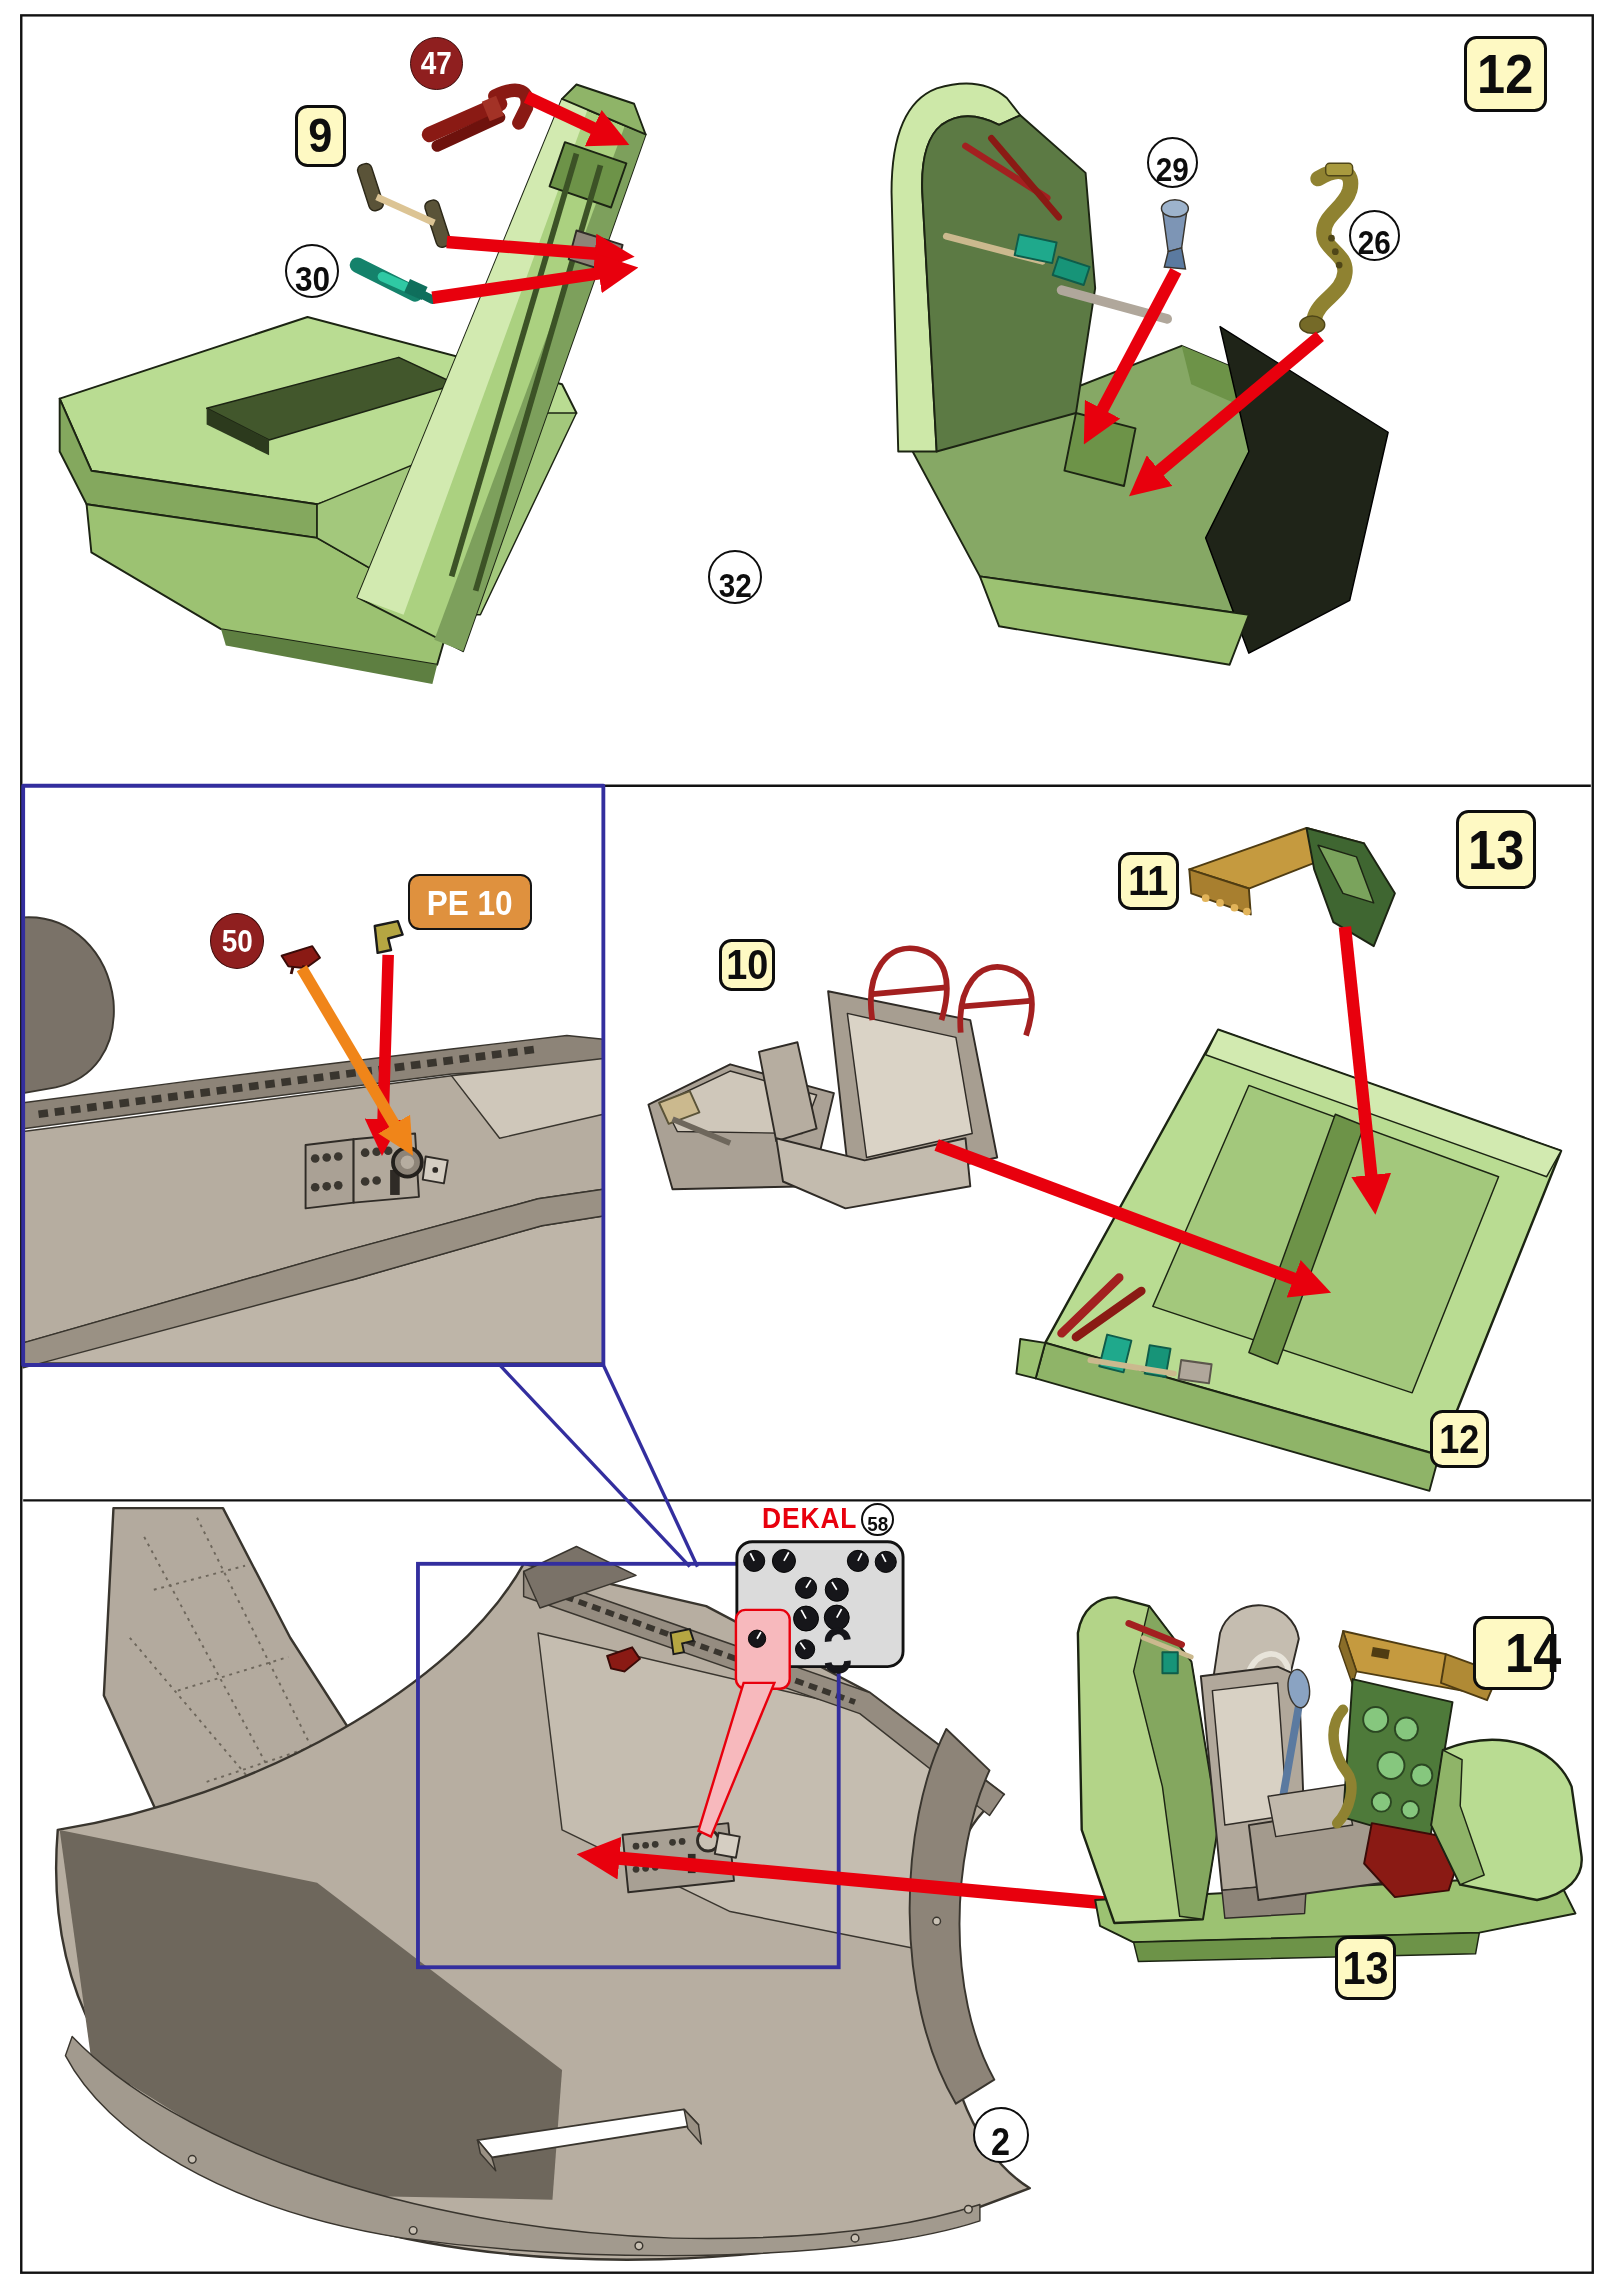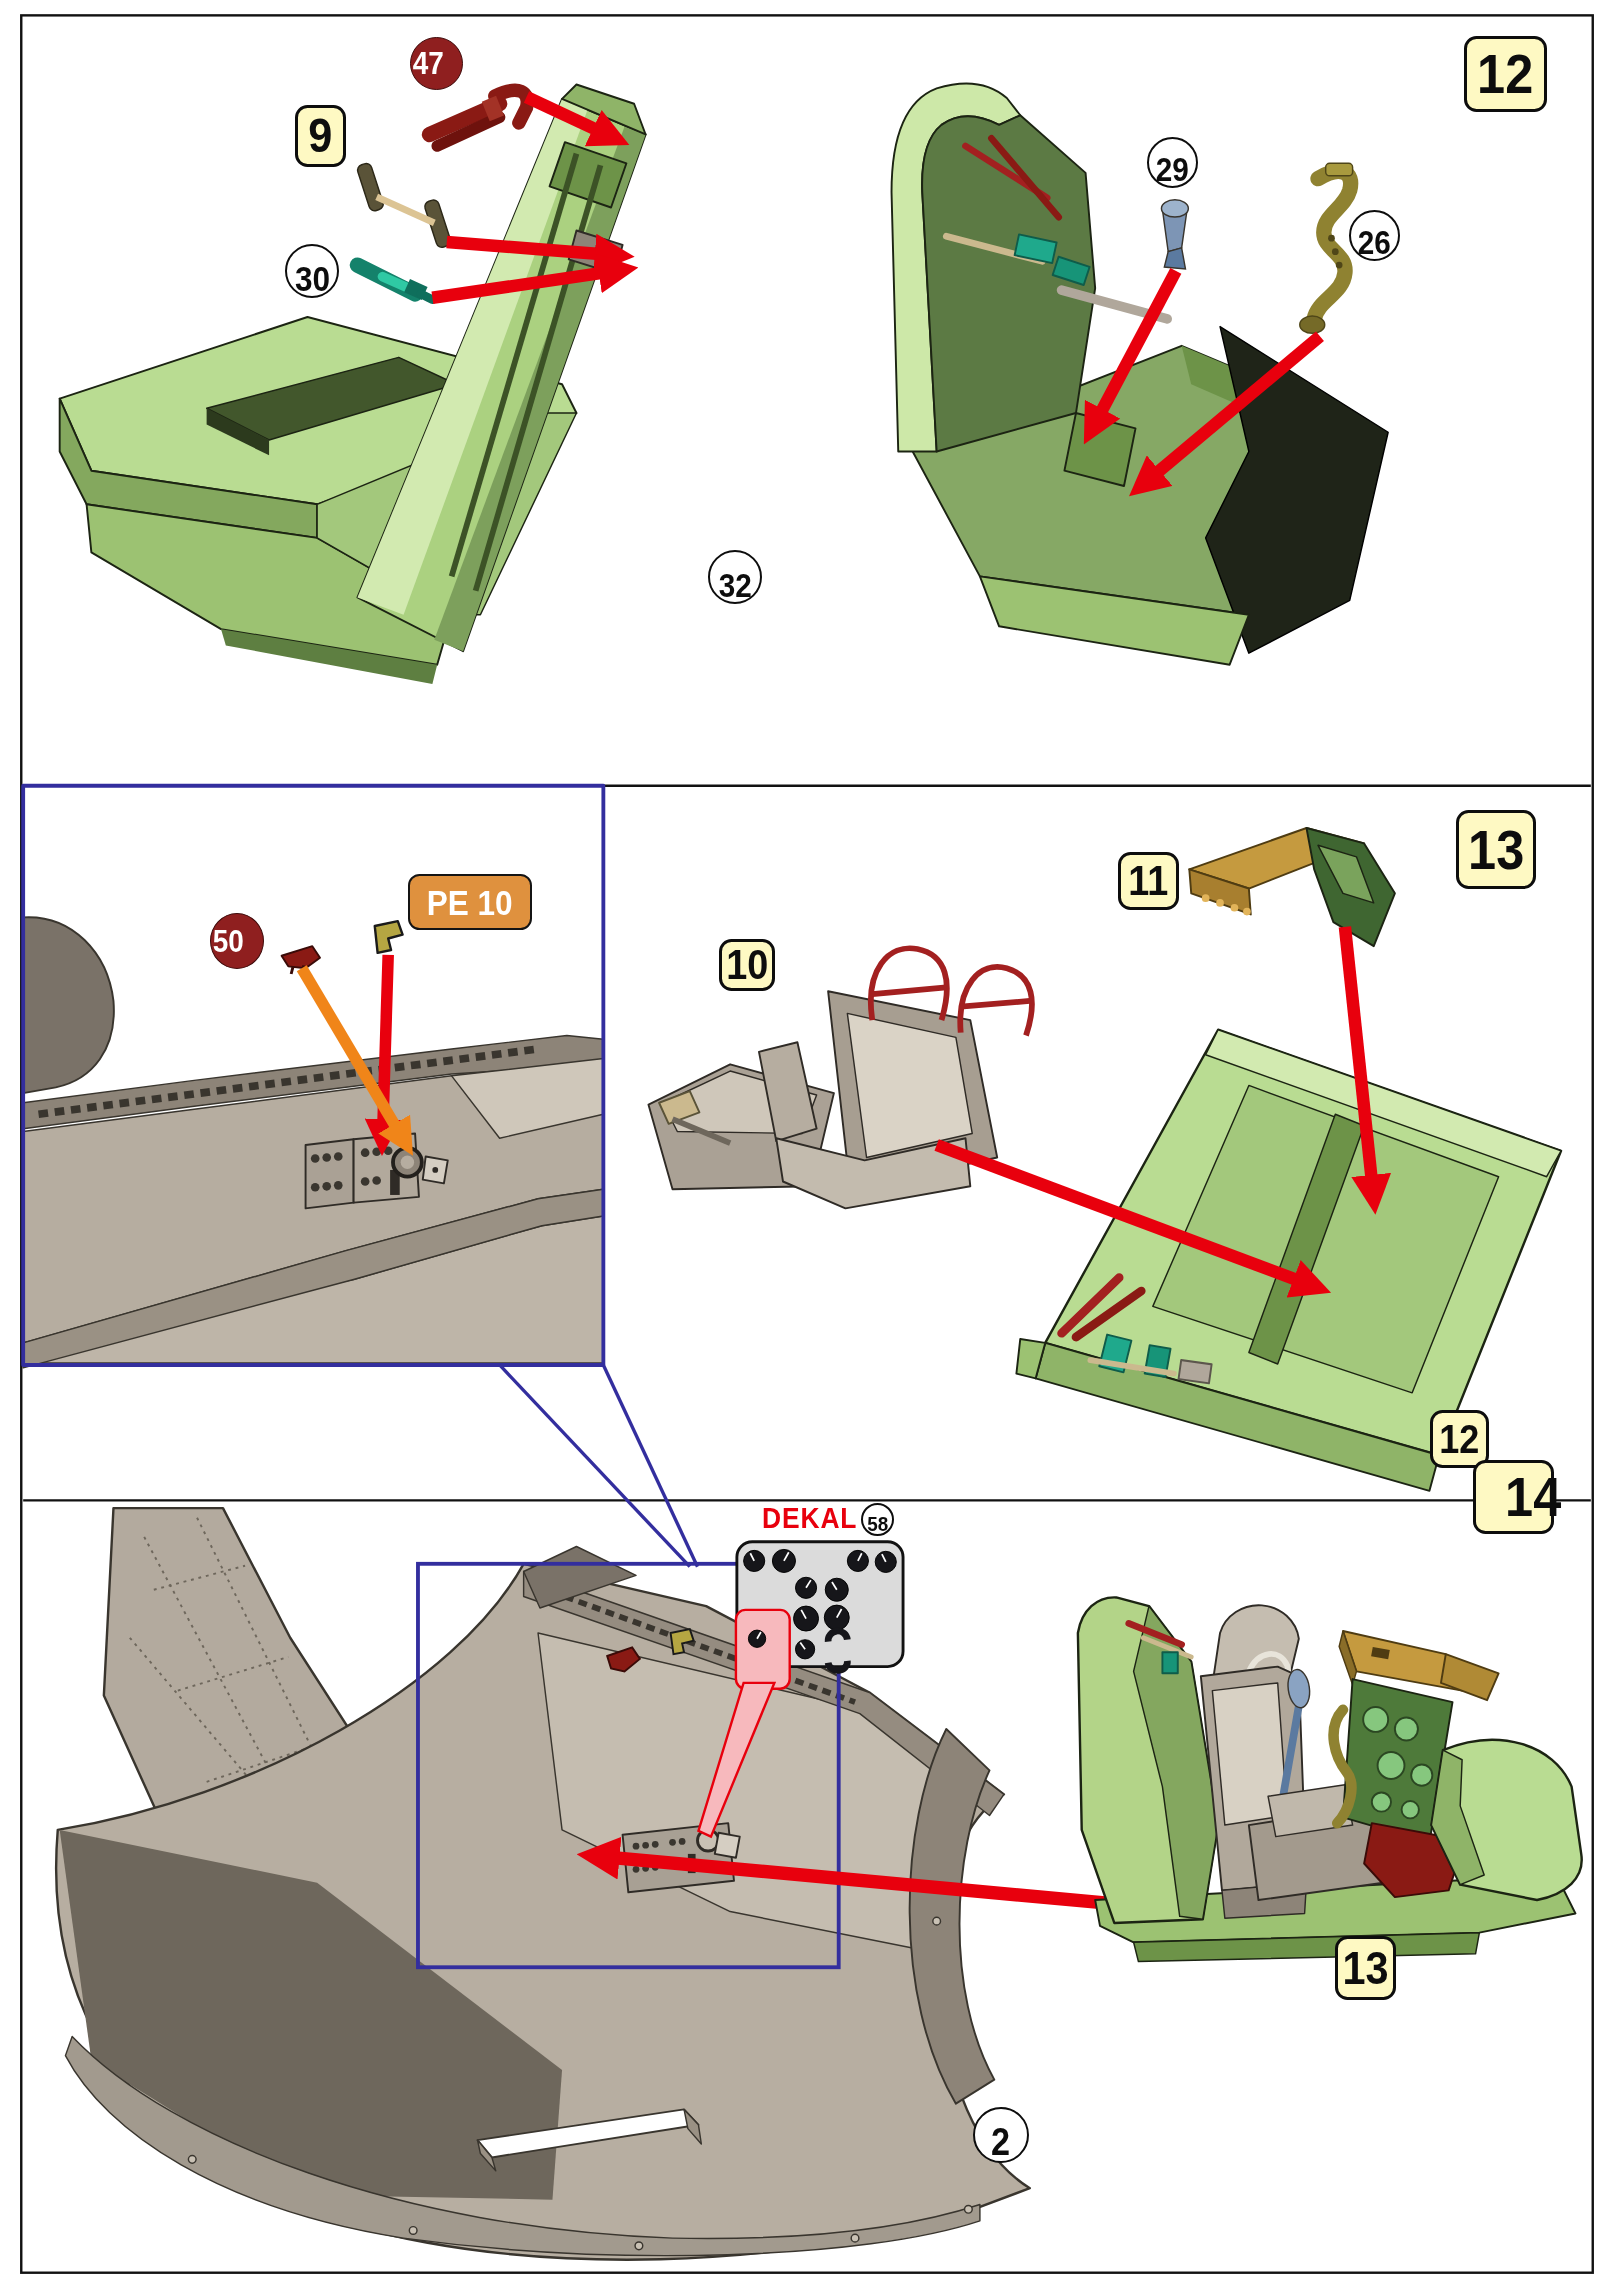--- a/index.html
+++ b/index.html
@@ -7,21 +7,21 @@
         font-family:"Liberation Sans",sans-serif;overflow:hidden;}
   .page svg{position:absolute;left:0;top:0;}
   .ovl{position:absolute;left:0;top:0;width:1614px;height:2290px;}
   .lbl{position:absolute;background:#fef9c3;border:3.8px solid #0d0d0d;border-radius:12.5px;
        display:flex;align-items:center;justify-content:center;font-weight:700;color:#0d0d0d;
        line-height:1;box-sizing:border-box;}
   .circ{position:absolute;background:#fff;border:2.9px solid #0d0d0d;border-radius:50%;
        display:flex;align-items:flex-end;justify-content:center;font-weight:700;color:#0d0d0d;
        line-height:1;box-sizing:border-box;}
   .circ-dark{position:absolute;background:#8f1f1f;border:1.9px solid #3f0c0c;border-radius:50%;
-       display:flex;align-items:center;font-weight:700;color:#ffffff;
+       display:flex;align-items:center;justify-content:center;font-weight:700;color:#ffffff;
        line-height:1;box-sizing:border-box;}
   .badge-pe{position:absolute;background:#df913e;border:2.9px solid #141414;border-radius:11.5px;
        display:flex;align-items:center;justify-content:center;font-weight:700;color:#ffffff;
        line-height:1;box-sizing:border-box;}
   .dekal{position:absolute;color:#e8000d;font-weight:700;line-height:1;
        transform:scaleX(.88);transform-origin:left center;letter-spacing:1px;}
   .num{transform:scaleX(.9);}
 </style>
 </head>
 <body>
@@ -442,21 +442,21 @@
   <div class="lbl" style="left:1430px;top:1410px;width:59px;height:58px;font-size:40px;">
     <span class="num">12</span>
       </div>
 
   <div class="dekal" style="left:762px;top:1503px;font-size:30px;">DEKAL</div>
 
   <div class="circ" style="left:861px;top:1503px;width:33px;height:33px;font-size:21px;border-width:2.4px;">
     <span class="num">58</span>
       </div>
 
-  <div class="lbl" style="left:1473px;top:1460px;width:81px;height:74px;font-size:56px;padding-left:40px;">
+  <div class="lbl" style="left:1473px;top:1616px;width:81px;height:74px;font-size:56px;padding-left:40px;">
     <span class="num">14</span>
       </div>
 
   <div class="lbl" style="left:1335px;top:1936px;width:61px;height:64px;font-size:46px;">
     <span class="num">13</span>
       </div>
 
   <div class="circ" style="left:973px;top:2107px;width:56px;height:56px;font-size:38px;border-width:2.4px;">
     <span class="num">2</span>
       </div>

